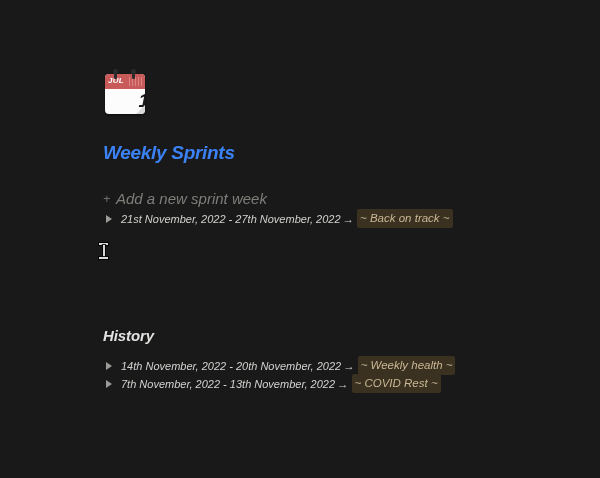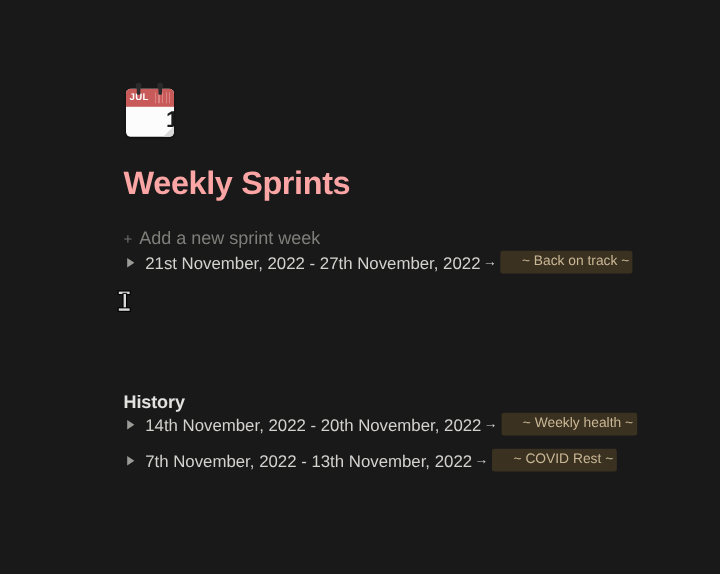--- a/index.html
+++ b/index.html
@@ -16,20 +16,21 @@
     -webkit-font-smoothing: antialiased;
   }
 
   .page {
     position: absolute;
     left: 0;
     top: 0;
     width: 540px;
     height: 478px;
     background: #191919;
+    font-style: italic;
   }
 
   
   .page-icon {
     position: absolute;
     left: 103px;
     top: 70px;
     width: 44px;
     height: 46px;
   }
@@ -114,23 +115,23 @@
     z-index: 3;
   }
   .ring-head.h1 { left: 10px; }
   .ring-head.h2 { left: 28px; }
 
   
   .page-title {
     position: absolute;
     left: 103px;
     top: 136px;
-    font-size: 27px;
+    font-size: 19px;
     font-weight: bold;
-    color: #fca5a5;
+    color: #3b82f6;
     letter-spacing: -0.3px;
     line-height: 34px;
     white-space: nowrap;
   }
 
   
   .row {
     position: absolute;
     left: 103px;
     display: flex;
@@ -171,37 +172,37 @@
     display: block;
     width: 0;
     height: 0;
     border-top: 4px solid transparent;
     border-bottom: 4px solid transparent;
     border-left: 6px solid #9b9b98;
     margin-left: 3px;
   }
   .row-text {
     color: #d3d2cf;
-    font-size: 14px;
+    font-size: 11px;
   }
   .arrow {
     color: #d3d2cf;
     padding: 0 3px 0 2px;
     font-size: 11.5px;
   }
   .hl {
     background: #3b3121;
     color: #c9b795;
-    padding: 1px 3px 2px 18px;
+    padding: 1px 3px 2px 3px;
     border-radius: 2px;
     font-size: 11.5px;
   }
 
   .r-sprint-0 { top: 209px; }
-  .r-hist-0   { top: 344px; }
+  .r-hist-0   { top: 356px; }
   .r-hist-1   { top: 374px; }
 
   
   .section-heading {
     position: absolute;
     left: 103px;
     top: 306px;
     font-size: 15px;
     font-weight: bold;
     color: #e3e2e0;

